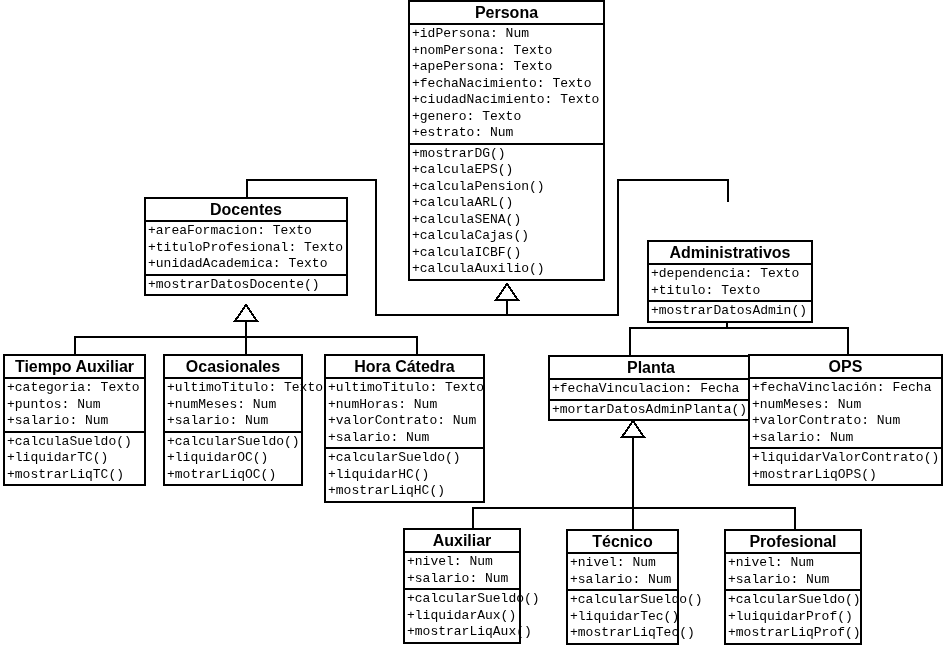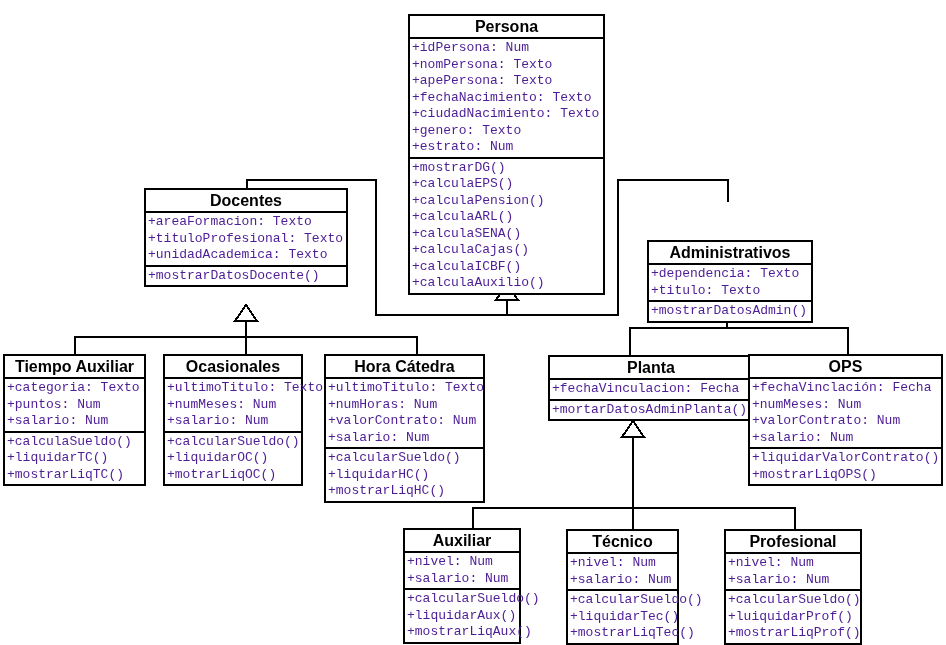--- a/index.html
+++ b/index.html
@@ -12,26 +12,26 @@
     position:absolute;background:#ffffff;border:2px solid #000;
     box-sizing:border-box;
   }
   .cls-title{
     font-family:"Liberation Sans",sans-serif;font-weight:bold;font-size:16px;
     line-height:18px;text-align:center;padding:2px 2px 1px 2px;
     border-bottom:2px solid #000;white-space:nowrap;
   }
   .cls-section{
     font-family:"Liberation Mono",monospace;font-size:13px;line-height:16.5px;
-    padding:1px 2px;white-space:pre;color:#4c1d95;
+    padding:1px 2px;white-space:pre;color:#000000;
   }
   .cls-section + .cls-section{border-top:2px solid #000;}
   
-  #cls-persona{left:408px;top:14px;width:197px;}
-  #cls-docentes{left:144px;top:188px;width:204px;}
+  #cls-persona{left:408px;top:0;width:197px;}
+  #cls-docentes{left:144px;top:197px;width:204px;}
   #cls-administrativos{left:647px;top:200px;width:166px;margin-top:40px;}
   #cls-tiempo-completo{left:3px;top:354px;width:143px;}
   #cls-ocasionales{left:163px;top:354px;width:140px;}
   #cls-hora-catedra{left:324px;top:354px;width:161px;}
   #cls-planta{left:531px;top:355px;width:206px;margin-left:17px;}
   #cls-ops{left:748px;top:354px;width:195px;}
   #cls-auxiliar{left:403px;top:528px;width:118px;}
   #cls-tecnico{left:566px;top:529px;width:113px;}
   #cls-profesional{left:724px;top:529px;width:138px;}
   .ln{stroke:#000;stroke-width:2;fill:none;}

